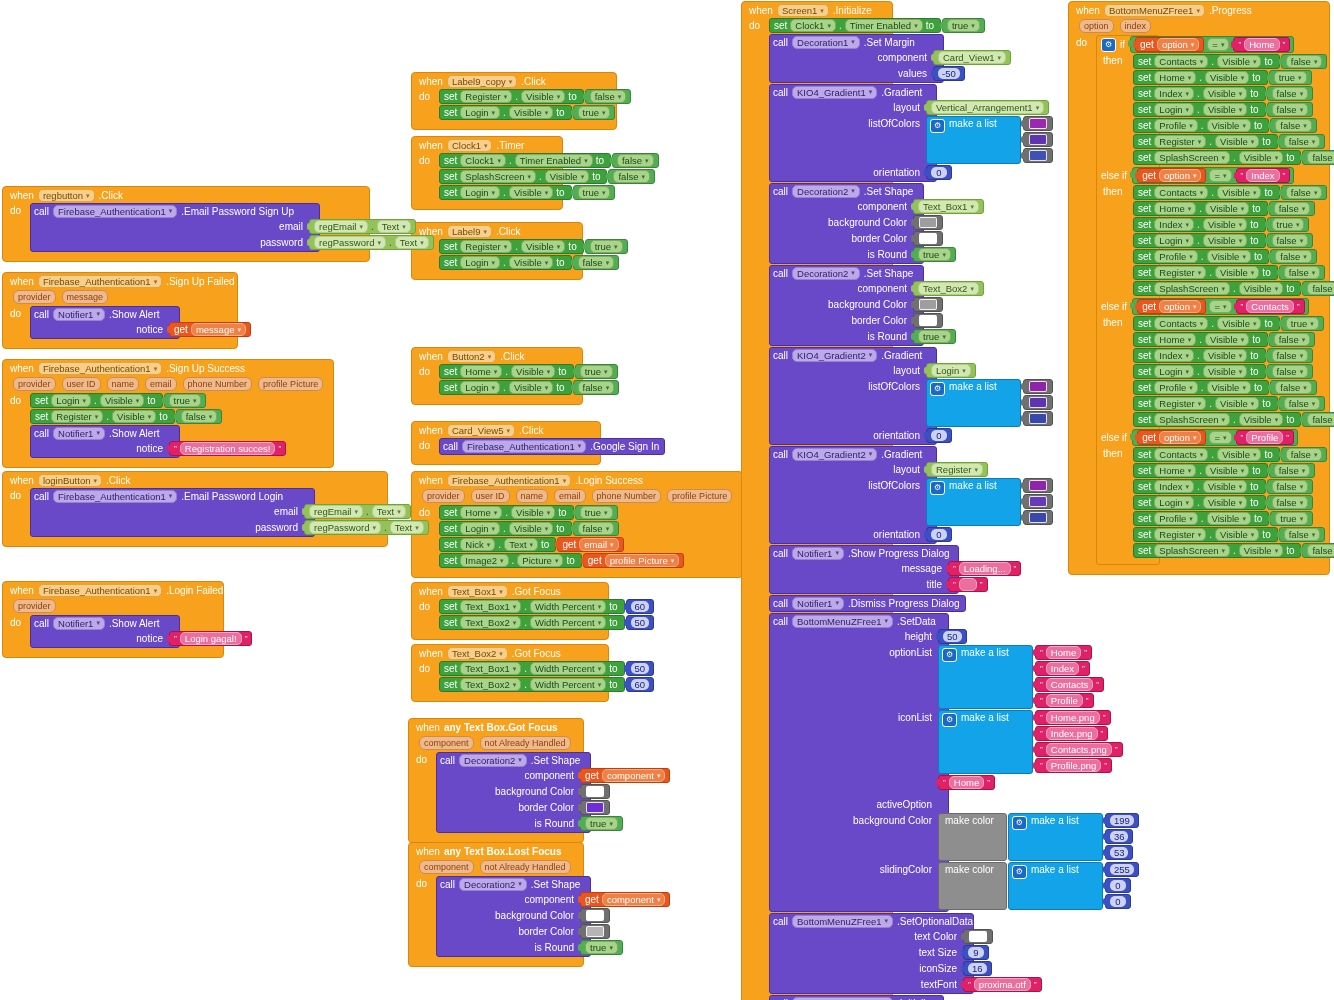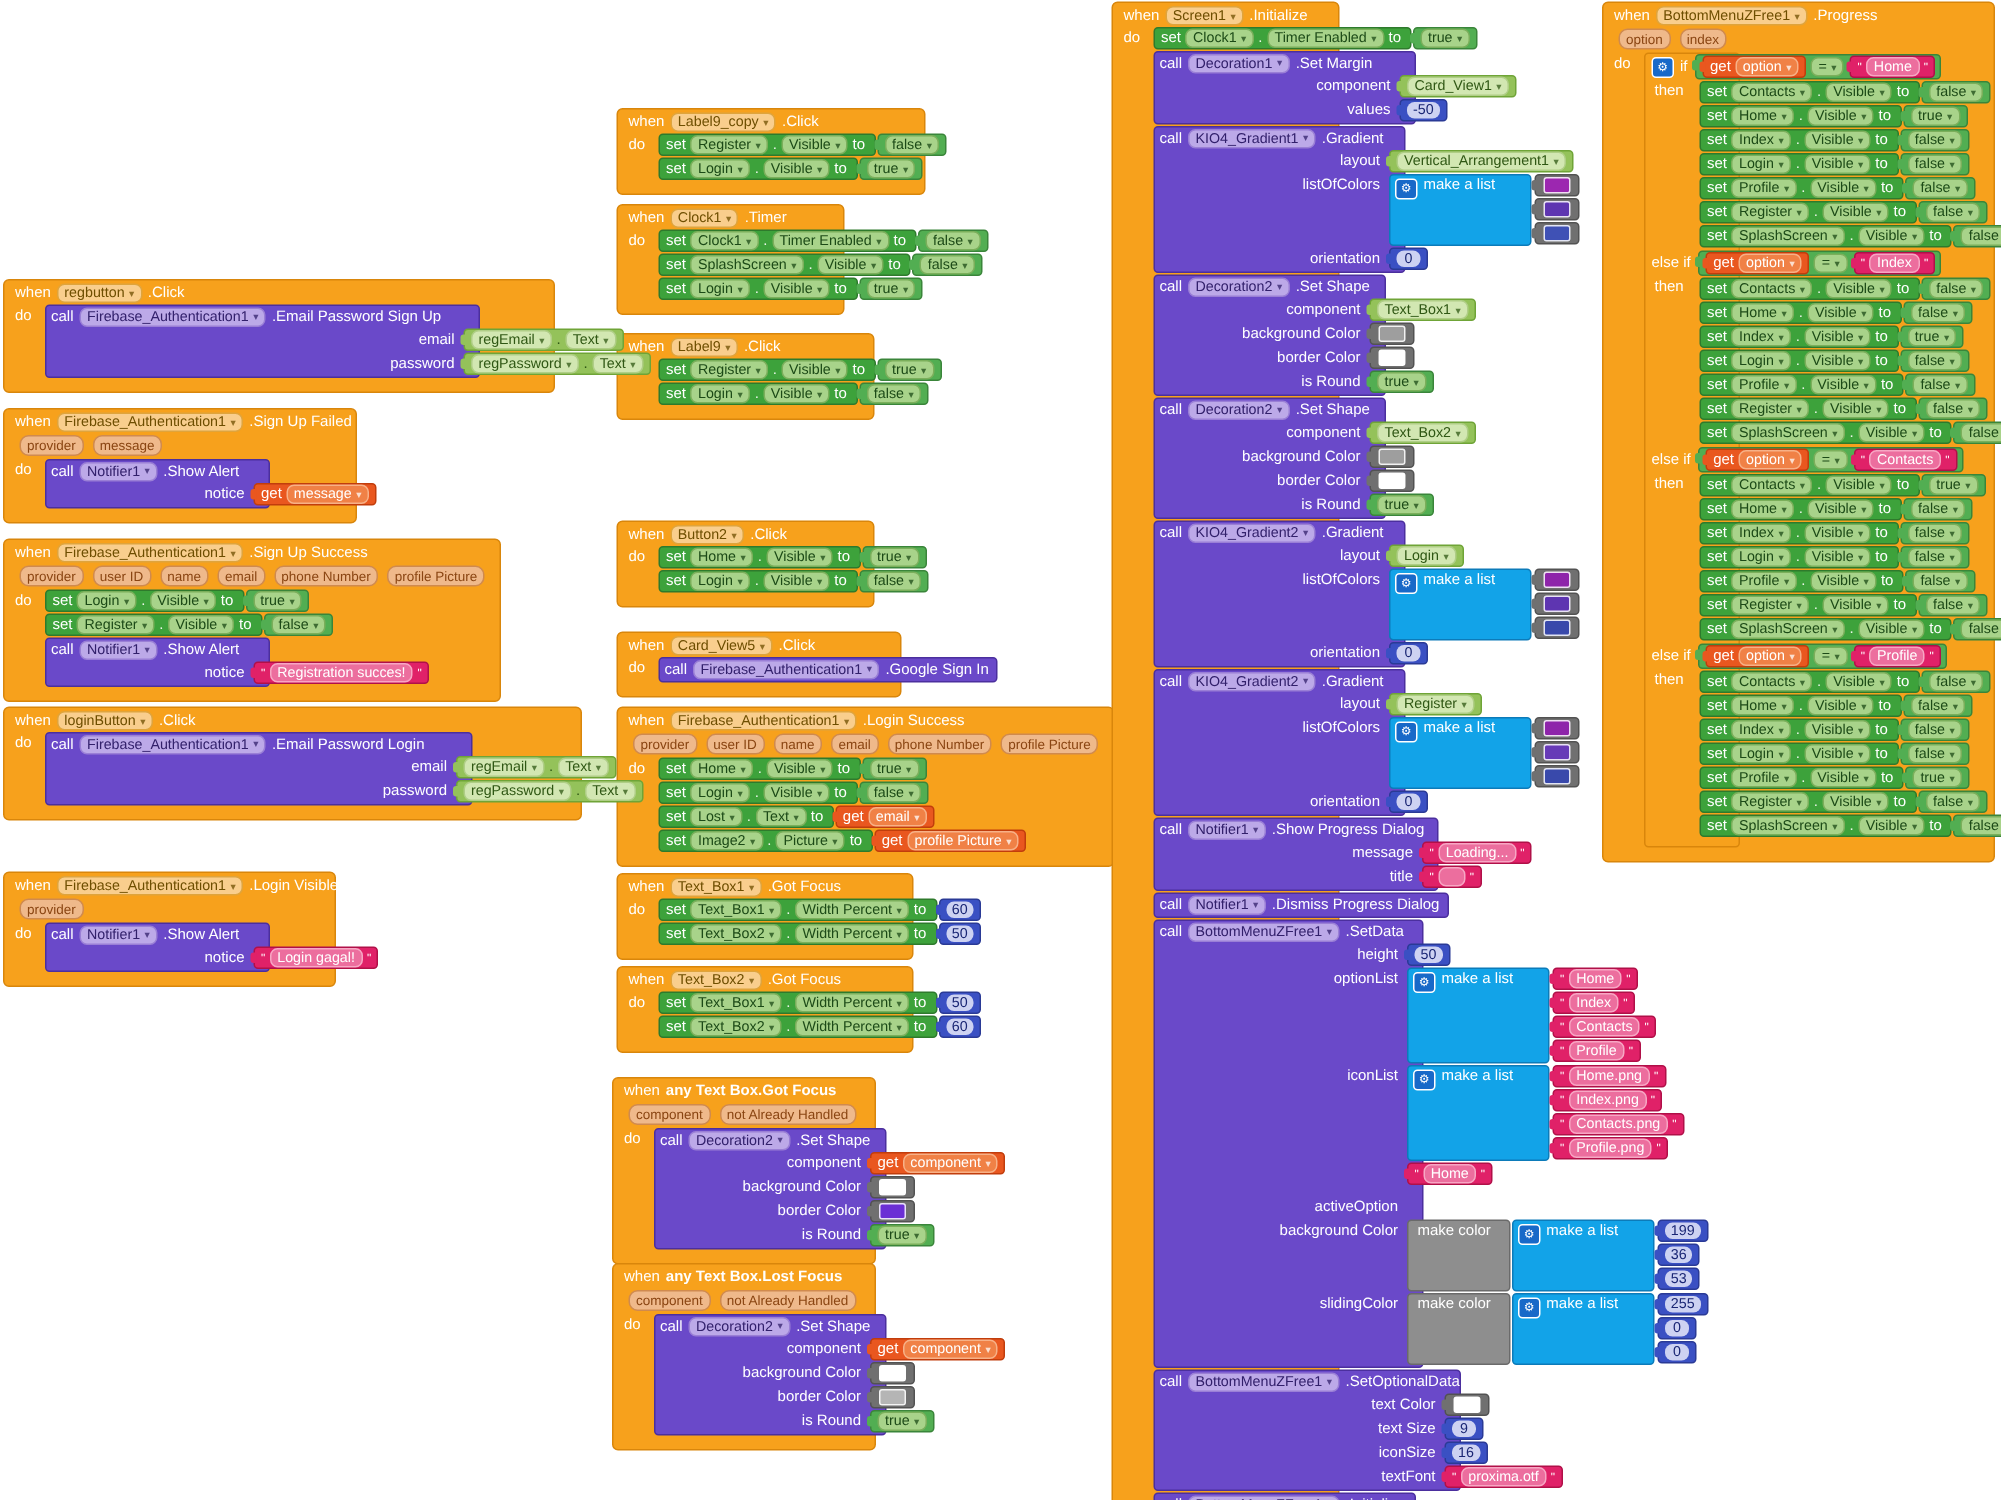--- a/index.html
+++ b/index.html
@@ -272,21 +272,21 @@
             </div>
           </div>
         </div>
       </div>
     </div>
     <div class="stack" style="left: 2px; top: 581px;">
       <div class="ev" style="width: 222px;">
         <div class="ev-head">
           <span class="kw">when</span>
           <span class="chip c-or dd">Firebase_Authentication1</span>
-          <span class="kw">.Login Visible</span>
+          <span class="kw">.Login Failed</span>
         </div>
         <div class="ev-params">
           <span class="chip c-pa">provider</span>
         </div>
         <div class="ev-body">
           <span class="do">do</span>
           <div class="children">
             <div class="stmt call">
               <div class="cbg" style="width: 150px;"></div>
               <div class="cin">
@@ -537,21 +537,21 @@
                 <span class="chip c-gr dd">Visible</span>
                 <span class="kw">to</span>
               </div>
               <div class="val v-logic">
                 <span class="chip c-gr dd">false</span>
               </div>
             </div>
             <div class="stmt set-row">
               <div class="set-body">
                 <span class="kw">set</span>
-                <span class="chip c-gr dd">Lost</span>
+                <span class="chip c-gr dd">Nick</span>
                 <span class="dot">.</span>
                 <span class="chip c-gr dd">Text</span>
                 <span class="kw">to</span>
               </div>
               <div class="val v-get">
                 <span class="kw">get</span>
                 <span class="chip c-gv dd">email</span>
               </div>
             </div>
             <div class="stmt set-row">

